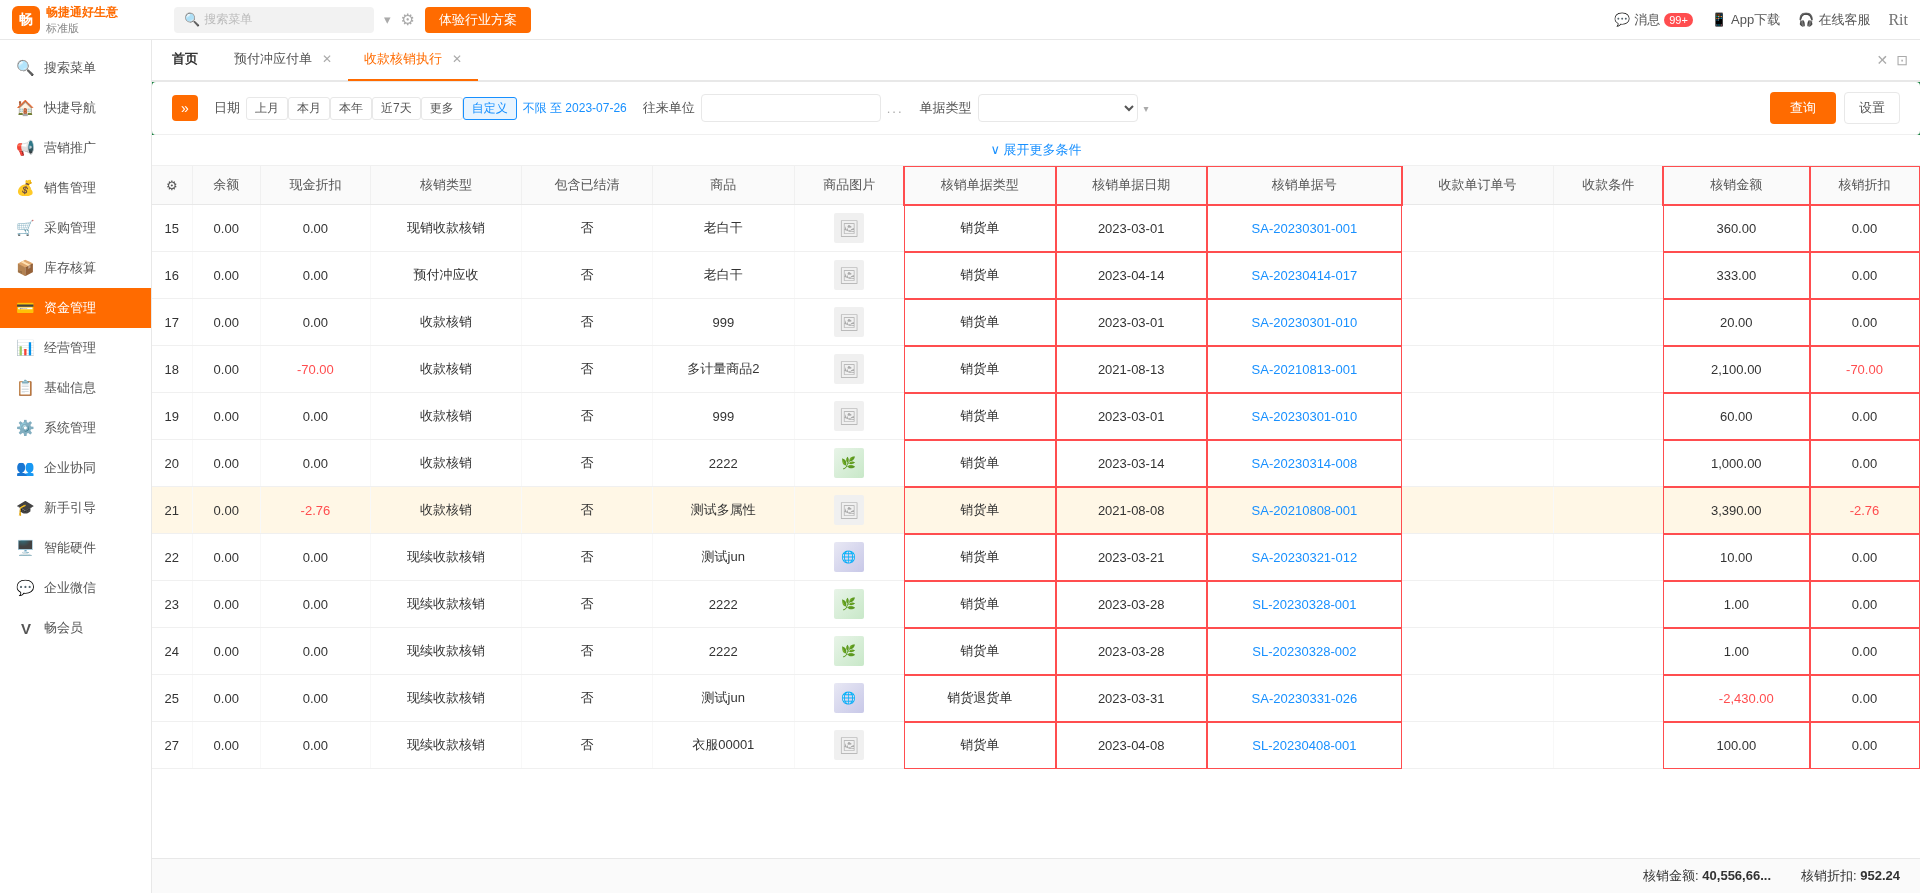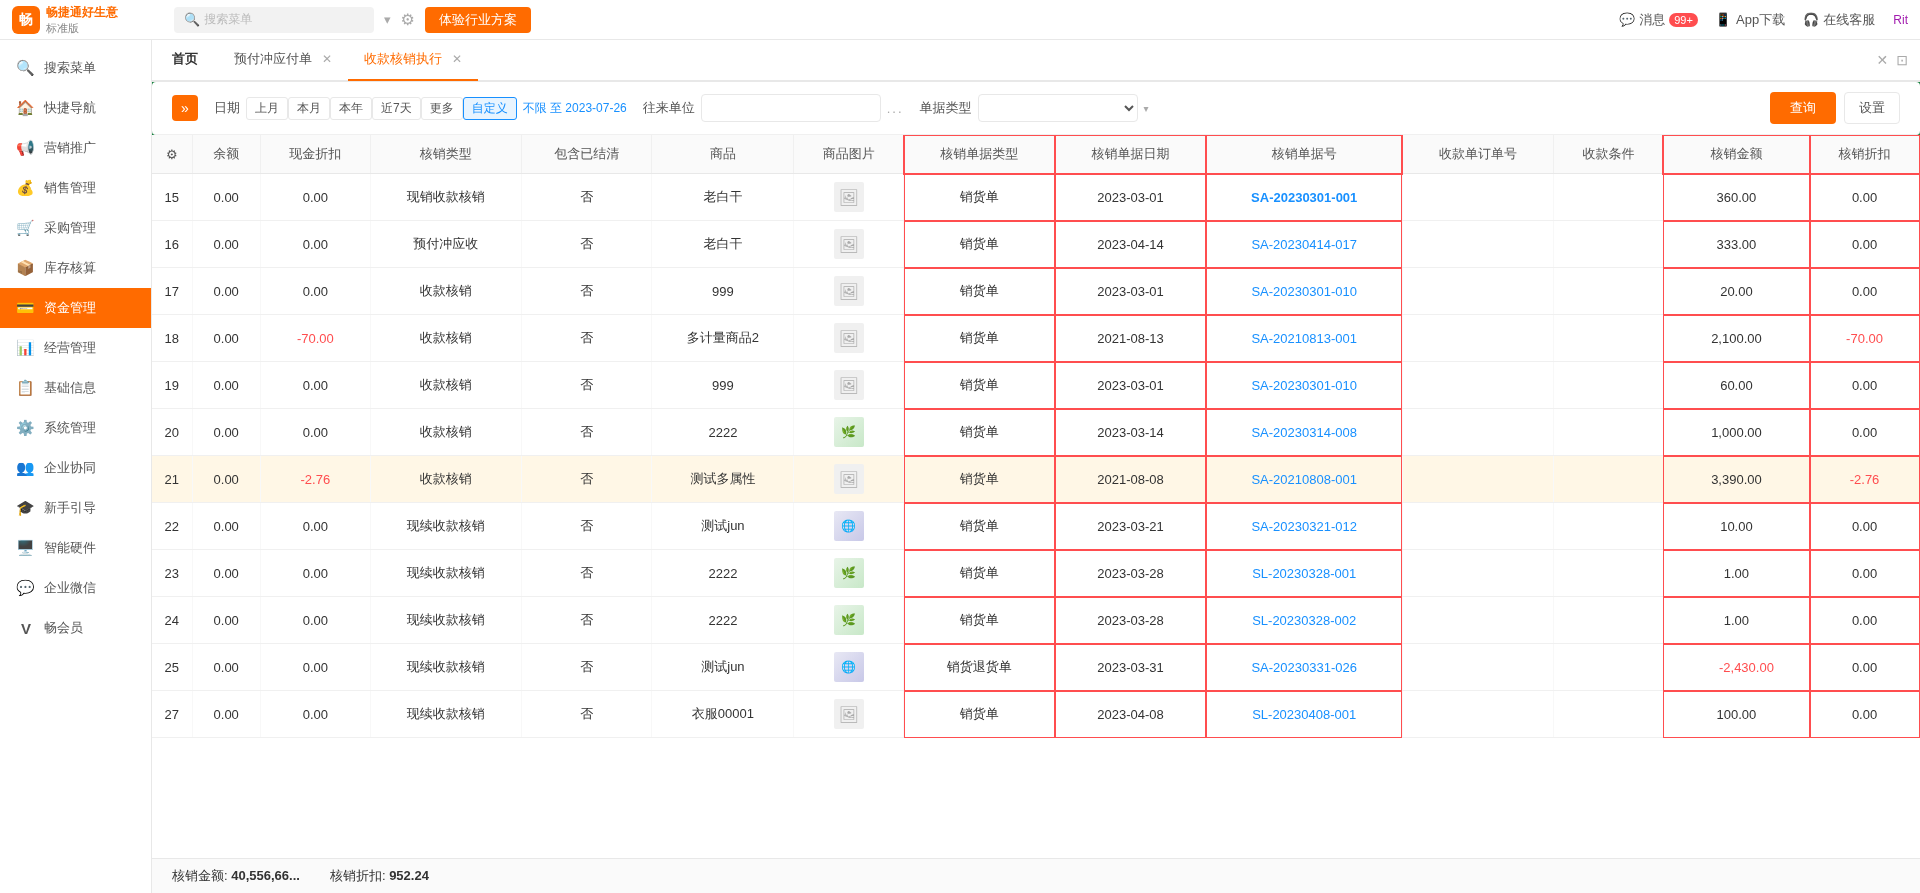--- a/index.html
+++ b/index.html
@@ -7,21 +7,21 @@
 
     
     .top-bar { height: 40px; background: #fff; display: flex; align-items: center; padding: 0 12px; border-bottom: 1px solid #e8e8e8; gap: 10px; }
     .logo-area { display: flex; align-items: center; gap: 6px; width: 152px; }
     .logo-icon { width: 28px; height: 28px; background: #ff6b00; border-radius: 6px; display: flex; align-items: center; justify-content: center; color: #fff; font-size: 14px; font-weight: bold; }
     .top-search { flex: 1; background: #f2f2f2; border-radius: 4px; height: 26px; display: flex; align-items: center; padding: 0 10px; color: #bbb; max-width: 200px; }
     .top-btn-orange { background: #ff6b00; color: #fff; border: none; border-radius: 4px; padding: 4px 14px; cursor: pointer; font-size: 13px; }
     .top-right { margin-left: auto; display: flex; align-items: center; gap: 18px; color: #555; font-size: 13px; }
     .badge { background: #ff4d4f; color: #fff; border-radius: 10px; font-size: 11px; padding: 1px 5px; }
     .top-right-item { display: flex; align-items: center; gap: 4px; cursor: pointer; }
-    .username { color: #a21caf; font-size: 12px; }
+    .username { color: #737373; font-size: 16px; font-family: Liberation Serif, serif; }
 
     
     .layout { display: flex; height: 853px; }
     .sidebar { width: 152px; background: #fff; border-right: 1px solid #e8e8e8; display: flex; flex-direction: column; padding: 8px 0; }
     .sidebar-item { display: flex; align-items: center; gap: 8px; padding: 10px 16px; cursor: pointer; color: #555; font-size: 13px; }
     .sidebar-item.active { background: #ff6b00; color: #fff; border-radius: 0; }
     .sidebar-icon { width: 20px; height: 20px; display: flex; align-items: center; justify-content: center; font-size: 15px; }
 
     
     .main { flex: 1; display: flex; flex-direction: column; background: #15803d; overflow: hidden; }
@@ -65,21 +65,21 @@
     td { padding: 8px 8px; text-align: center; border-bottom: 1px solid #f0f0f0; border-right: 1px solid #f8f8f8; color: #333; white-space: nowrap; font-size: 13px; }
     tr.highlighted td { background: #fff7e6; }
     .link-cell { color: #1890ff; cursor: pointer; text-decoration: none; }
     .negative { color: #ff4d4f; }
     .img-placeholder { width: 30px; height: 30px; background: #f0f0f0; display: inline-flex; align-items: center; justify-content: center; color: #aaa; font-size: 16px; border-radius: 2px; }
     .img-thumb { width: 30px; height: 30px; background: linear-gradient(135deg, #e8f4e8, #c8e8c8); display: inline-flex; align-items: center; justify-content: center; color: #5a8; font-size: 12px; border-radius: 2px; }
     .img-thumb2 { width: 30px; height: 30px; background: linear-gradient(135deg, #e8e8f4, #c8c8e8); display: inline-flex; align-items: center; justify-content: center; color: #88a; font-size: 12px; border-radius: 2px; }
     .img-thumb3 { width: 30px; height: 30px; background: linear-gradient(135deg, #e0e0e0, #ccc); display: inline-flex; align-items: center; justify-content: center; color: #888; font-size: 12px; border-radius: 2px; }
 
     
-    .table-footer { background: #fafafa; padding: 8px 20px; display: flex; gap: 30px; border-top: 1px solid #e8e8e8; font-size: 13px; color: #333; }
+    .table-footer { background: #fafafa; padding: 8px 20px; display: flex; justify-content: flex-end; gap: 30px; border-top: 1px solid #e8e8e8; font-size: 13px; color: #333; }
 
     
     .table-container::-webkit-scrollbar { height: 8px; width: 8px; }
     .table-container::-webkit-scrollbar-thumb { background: #ccc; border-radius: 4px; }
     .table-container::-webkit-scrollbar-track { background: #f5f5f5; }
 
     .chevron-down { font-size: 10px; color: #aaa; }
   </style>
 </head>
 <body>
@@ -228,20 +228,24 @@
           <option></option>
         </select>
         <span class="chevron-down">▾</span>
       </div>
       <div style="margin-left:auto;display:flex;gap:8px;">
         <button class="query-btn">查询</button>
         <button class="settings-btn">设置</button>
       </div>
     </div>
 
+    <div class="expand-bar">
+      <span>∨</span>
+      <span>展开更多条件</span>
+    </div>
 
     <div class="table-container">
       <table>
         <thead>
           <tr>
             <th style="width:40px;">
               <span>⚙</span>
             </th>
             <th>余额</th>
             <th>现金折扣</th>
@@ -262,21 +266,21 @@
         <tr>
       <td>15</td>
       <td>0.00</td>
       <td class="">0.00</td>
       <td>现销收款核销</td>
       <td>否</td>
       <td>老白干</td>
       <td><div class="img-placeholder">🖼</div></td>
       <td style="outline:1px solid #ff4d4f;outline-offset:-1px;">销货单</td>
       <td style="outline:1px solid #ff4d4f;outline-offset:-1px;">2023-03-01</td>
-      <td style="outline:1px solid #ff4d4f;outline-offset:-1px;font-weight:bold;"><span class="link-cell">SA-20230301-001</span></td>
+      <td style="outline:1px solid #ff4d4f;outline-offset:-1px;"><span class="link-cell">SA-20230301-001</span></td>
       <td></td>
       <td></td>
       <td class="" style="outline:1px solid #ff4d4f;outline-offset:-1px;">360.00</td>
       <td class="" style="outline:1px solid #ff4d4f;outline-offset:-1px;">0.00</td>
     </tr>
             <tr>
       <td>16</td>
       <td>0.00</td>
       <td class="">0.00</td>
       <td>预付冲应收</td>

